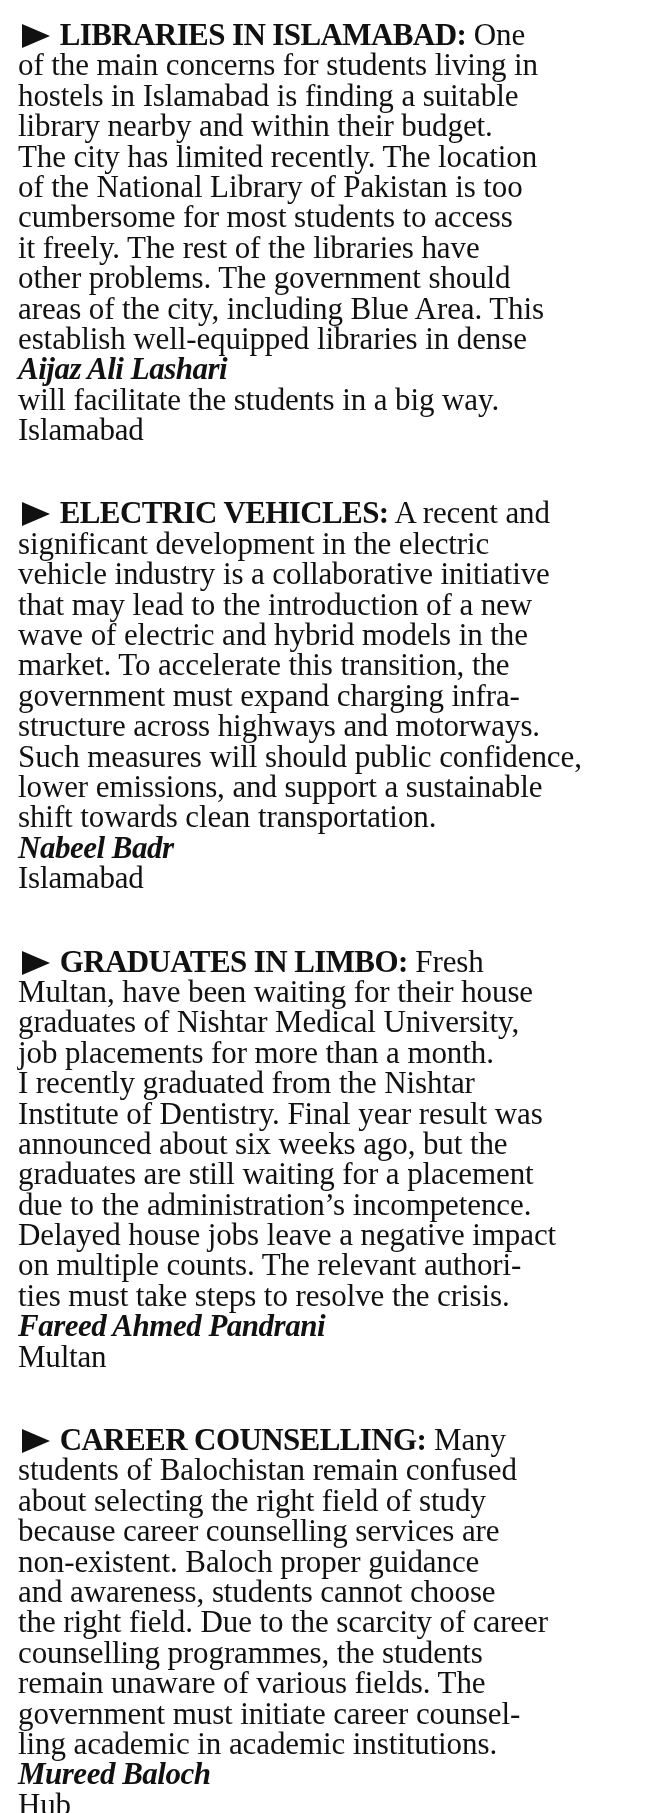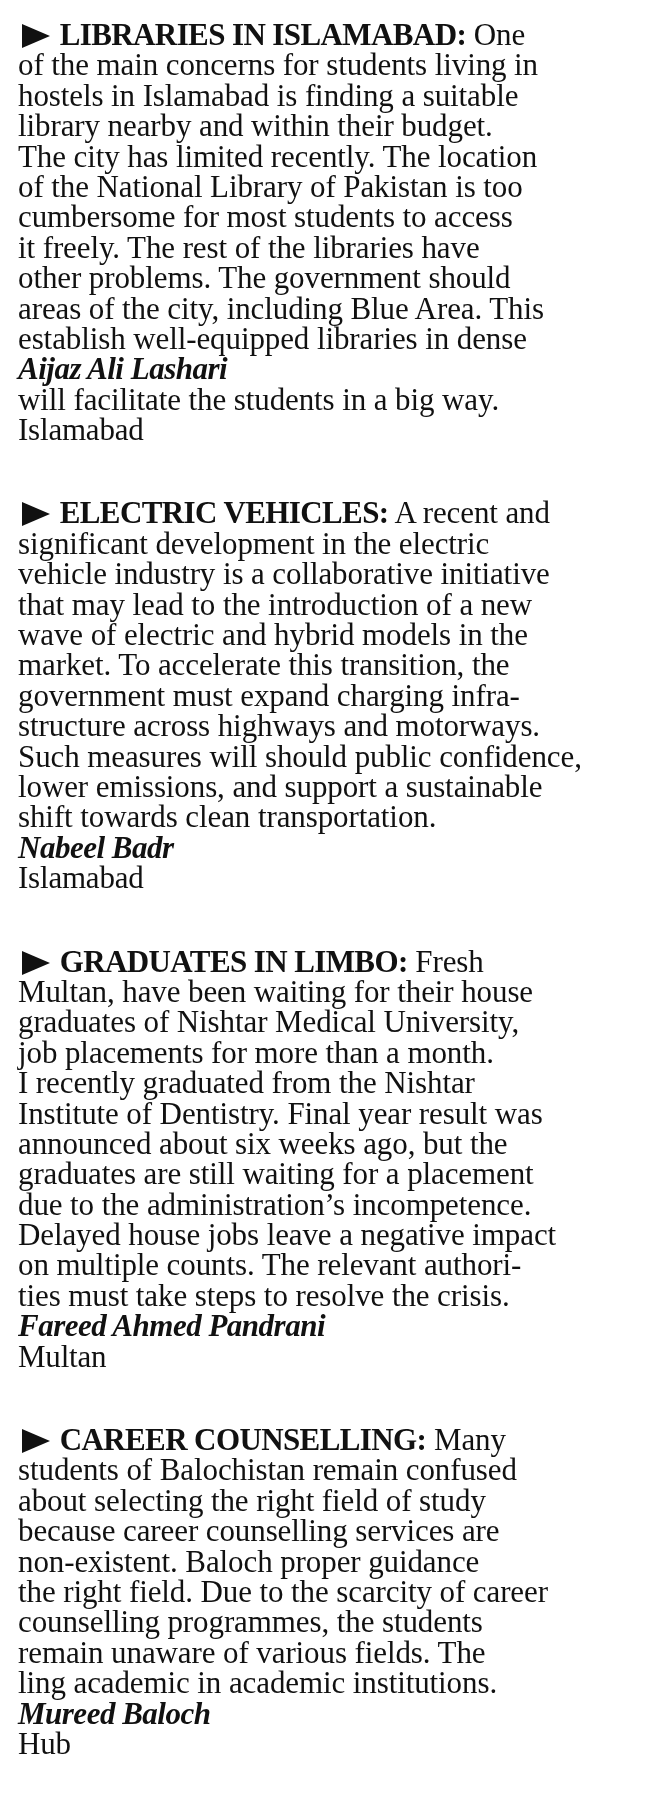--- a/index.html
+++ b/index.html
@@ -125,21 +125,23 @@
 
   <div class="letter">
     <span class="line headline-line">
       <span class="triangle"></span>
       <span class="headline">CAREER COUNSELLING:</span><span> Many</span>
     </span>
     <span class="line">students of Balochistan remain confused</span>
     <span class="line">about selecting the right field of study</span>
     <span class="line">because career counselling services are</span>
     <span class="line">non-existent. Baloch proper guidance</span>
+    <span class="line">and awareness, students cannot choose</span>
     <span class="line">the right field. Due to the scarcity of career</span>
     <span class="line">counselling programmes, the students</span>
     <span class="line">remain unaware of various fields. The</span>
+    <span class="line">government must initiate career counsel-</span>
     <span class="line">ling academic in academic institutions.</span>
     <span class="line signature">Mureed Baloch</span>
     <span class="line city">Hub</span>
   </div>
 
 </div>
 
 </body></html>

